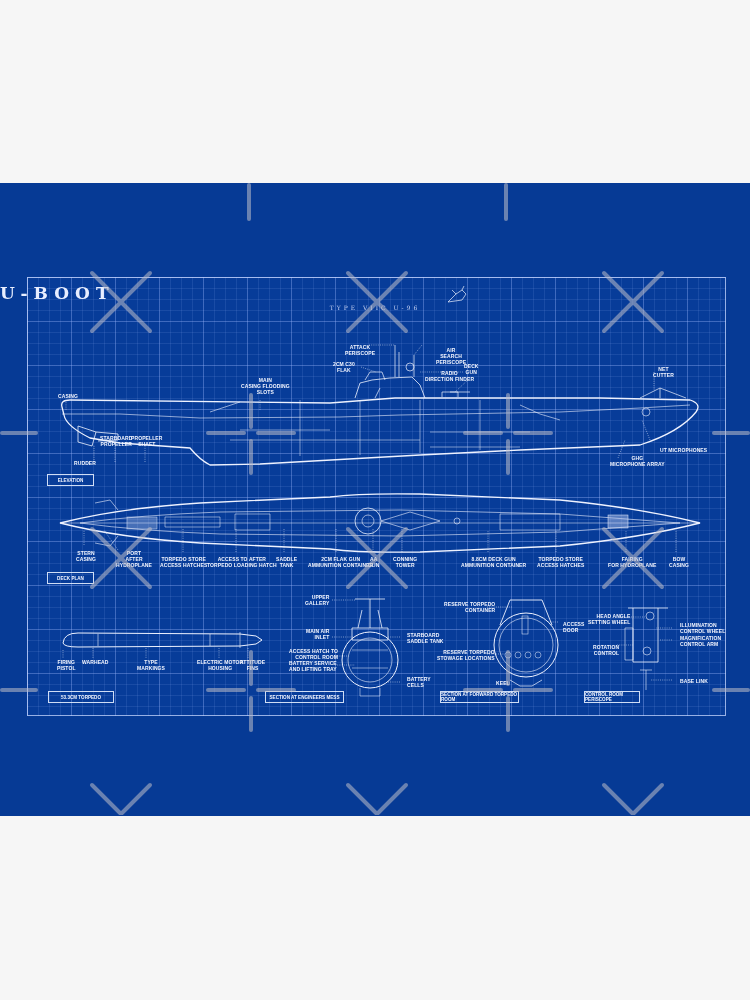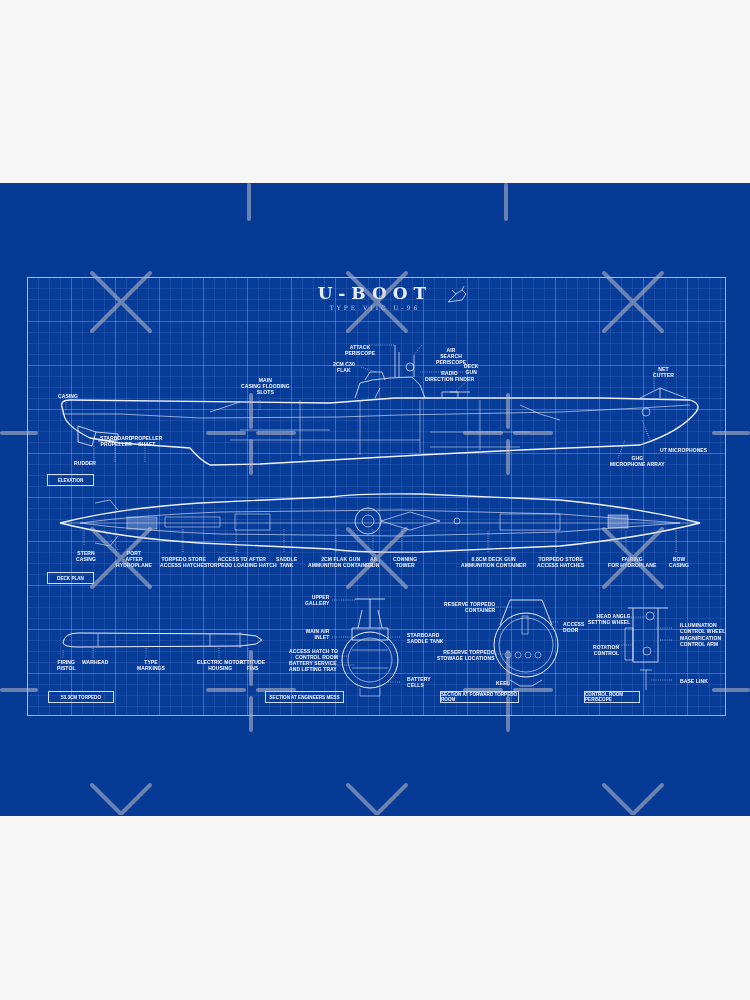--- a/index.html
+++ b/index.html
@@ -11,21 +11,21 @@
     background-color: #073c99;
     background-image:
       linear-gradient(rgba(160,185,255,0.28) 1px, transparent 1px),
       linear-gradient(90deg, rgba(160,185,255,0.28) 1px, transparent 1px),
       linear-gradient(rgba(160,185,255,0.12) 1px, transparent 1px),
       linear-gradient(90deg, rgba(160,185,255,0.12) 1px, transparent 1px);
     background-size: 44px 44px, 44px 44px, 11px 11px, 11px 11px;
     background-position: -1px -1px;
   }
   svg.draw { position: absolute; left: 0; top: 0; }
-  .title { position: absolute; left: 0; width: 750px; top: 100px; text-align: center; color: #e8eeff; font-family: "DejaVu Serif", serif; font-weight: bold; font-size: 17px; letter-spacing: 6px; }
+  .title { position: absolute; left: 0; width: 750px; top: 100px; color: #e8eeff; font-family: "DejaVu Serif", serif; font-weight: bold; font-size: 17px; letter-spacing: 6px; }
   .subtitle { position: absolute; left: 0; width: 750px; top: 121px; text-align: center; color: #c8d4f5; font-family: "DejaVu Serif", serif; font-size: 6px; letter-spacing: 3px; }
   .lbl { position: absolute; color: #f2f5ff; font-family: "Liberation Sans", sans-serif; font-weight: bold; font-size: 5px; line-height: 6px; text-align: center; text-transform: uppercase; white-space: pre; letter-spacing: 0.1px; }
   .lbl.l { text-align: left; }
   .lbl.r { text-align: right; }
   .box { position: absolute; border: 1px solid rgba(230,238,255,0.9); color: #f2f5ff; font-weight: bold; font-size: 4.6px; text-transform: uppercase; display: flex; align-items: center; justify-content: center; height: 10px; }
   .wm { position: absolute; background: rgba(190,190,200,0.55); border-radius: 3px; }
 </style>
 </head>
 <body>
 

